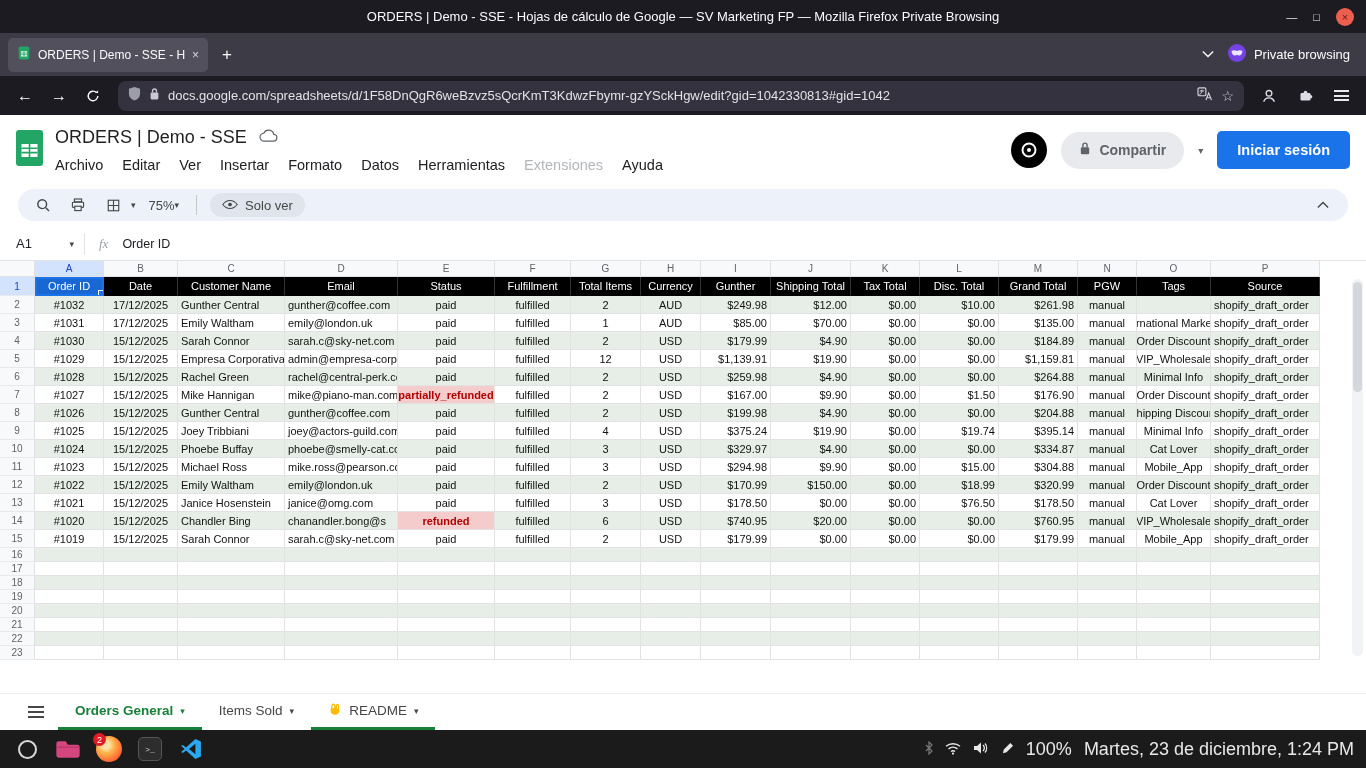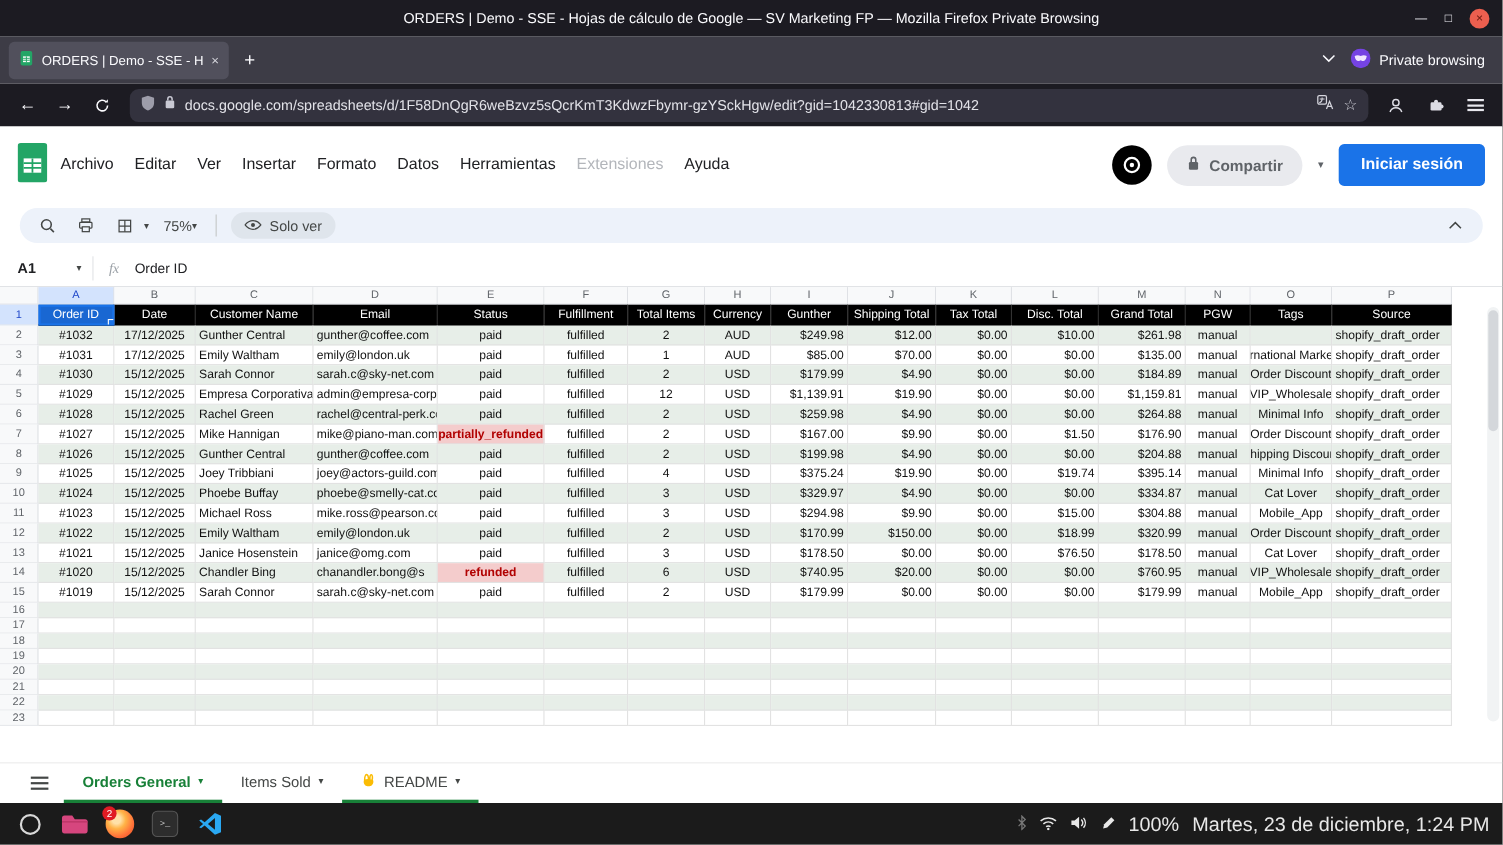--- a/index.html
+++ b/index.html
@@ -49,21 +49,21 @@
   .toolbar { height:32px; background:#edf2fa; border-radius:16px; display:flex; align-items:center; padding:0 12px; gap:9px; }
   .tb-icon { width:26px; height:26px; display:flex; align-items:center; justify-content:center; border-radius:4px; }
   .tb-caret { font-size:9px; color:#444746; margin-left:-4px; }
   .tb-zoom { font-size:13px; color:#444746; display:flex; align-items:center; gap:4px; padding:0 4px; }
   .tb-sep { width:1px; height:20px; background:#c4c7c5; margin:0 4px; }
   .viewonly-pill { height:24px; background:#dfe5ec; border-radius:12px; display:flex; align-items:center; gap:7px; padding:0 12px; font-size:13px; color:#444746; }
   .tb-collapse { margin-left:auto; }
 
   
   .formula-bar { height:34px; background:#fff; border-bottom:1px solid #e1e3e6; display:flex; align-items:center; flex:none; }
-  .name-box { width:84px; padding:0 10px 0 16px; display:flex; align-items:center; justify-content:space-between; font-size:13px; color:#202124;font-weight:bold; }
+  .name-box { width:84px; padding:0 10px 0 16px; display:flex; align-items:center; justify-content:space-between; font-size:13px; color:#202124; }
   .fb-sep { width:1px; height:22px; background:#e1e3e6; }
   .fx { font-style:italic; color:#9aa0a6; font-size:13px; font-family:"Liberation Serif","DejaVu Serif",serif; margin:0 14px; }
   .fb-value { font-size:12.5px; color:#202124; }
 
   
   .grid { height:399px; position:relative; background:#fff; flex:none; overflow:hidden; }
   .g-row { display:flex; }
   .ch-row { height:16px; }
   .head-row { height:19px; }
   .data-row { height:18px; }
@@ -203,20 +203,28 @@
 
   <div class="gs-header">
     <span>
       <svg width="27" height="36" viewBox="0 0 27 36">
           <rect width="27" height="36" rx="3" fill="#23a566"></rect>
           <rect x="5.5" y="14" width="16" height="13" fill="#fff"></rect>
           <path d="M5.5 18.3h16M5.5 22.6h16M13.5 14v13" stroke="#23a566" stroke-width="1.6"></path>
         </svg>
     </span>
     <div class="gs-title-block">
+      <div class="gs-title-row">
+        <span class="gs-title">ORDERS | Demo - SSE</span>
+        <span>
+          <svg width="19" height="15" viewBox="0 0 22 16">
+              <path d="M6 14.5a4.6 4.6 0 01-.4-9.2A6 6 0 0117 6.6a3.9 3.9 0 01-.6 7.9z" fill="none" stroke="#5f6368" stroke-width="1.4"></path>
+            </svg>
+        </span>
+      </div>
       <div class="gs-menus">
         <span class="gs-menu-item">Archivo</span>
         <span class="gs-menu-item">Editar</span>
         <span class="gs-menu-item">Ver</span>
         <span class="gs-menu-item">Insertar</span>
         <span class="gs-menu-item">Formato</span>
         <span class="gs-menu-item">Datos</span>
         <span class="gs-menu-item">Herramientas</span>
         <span class="gs-menu-item disabled">Extensiones</span>
         <span class="gs-menu-item">Ayuda</span>

